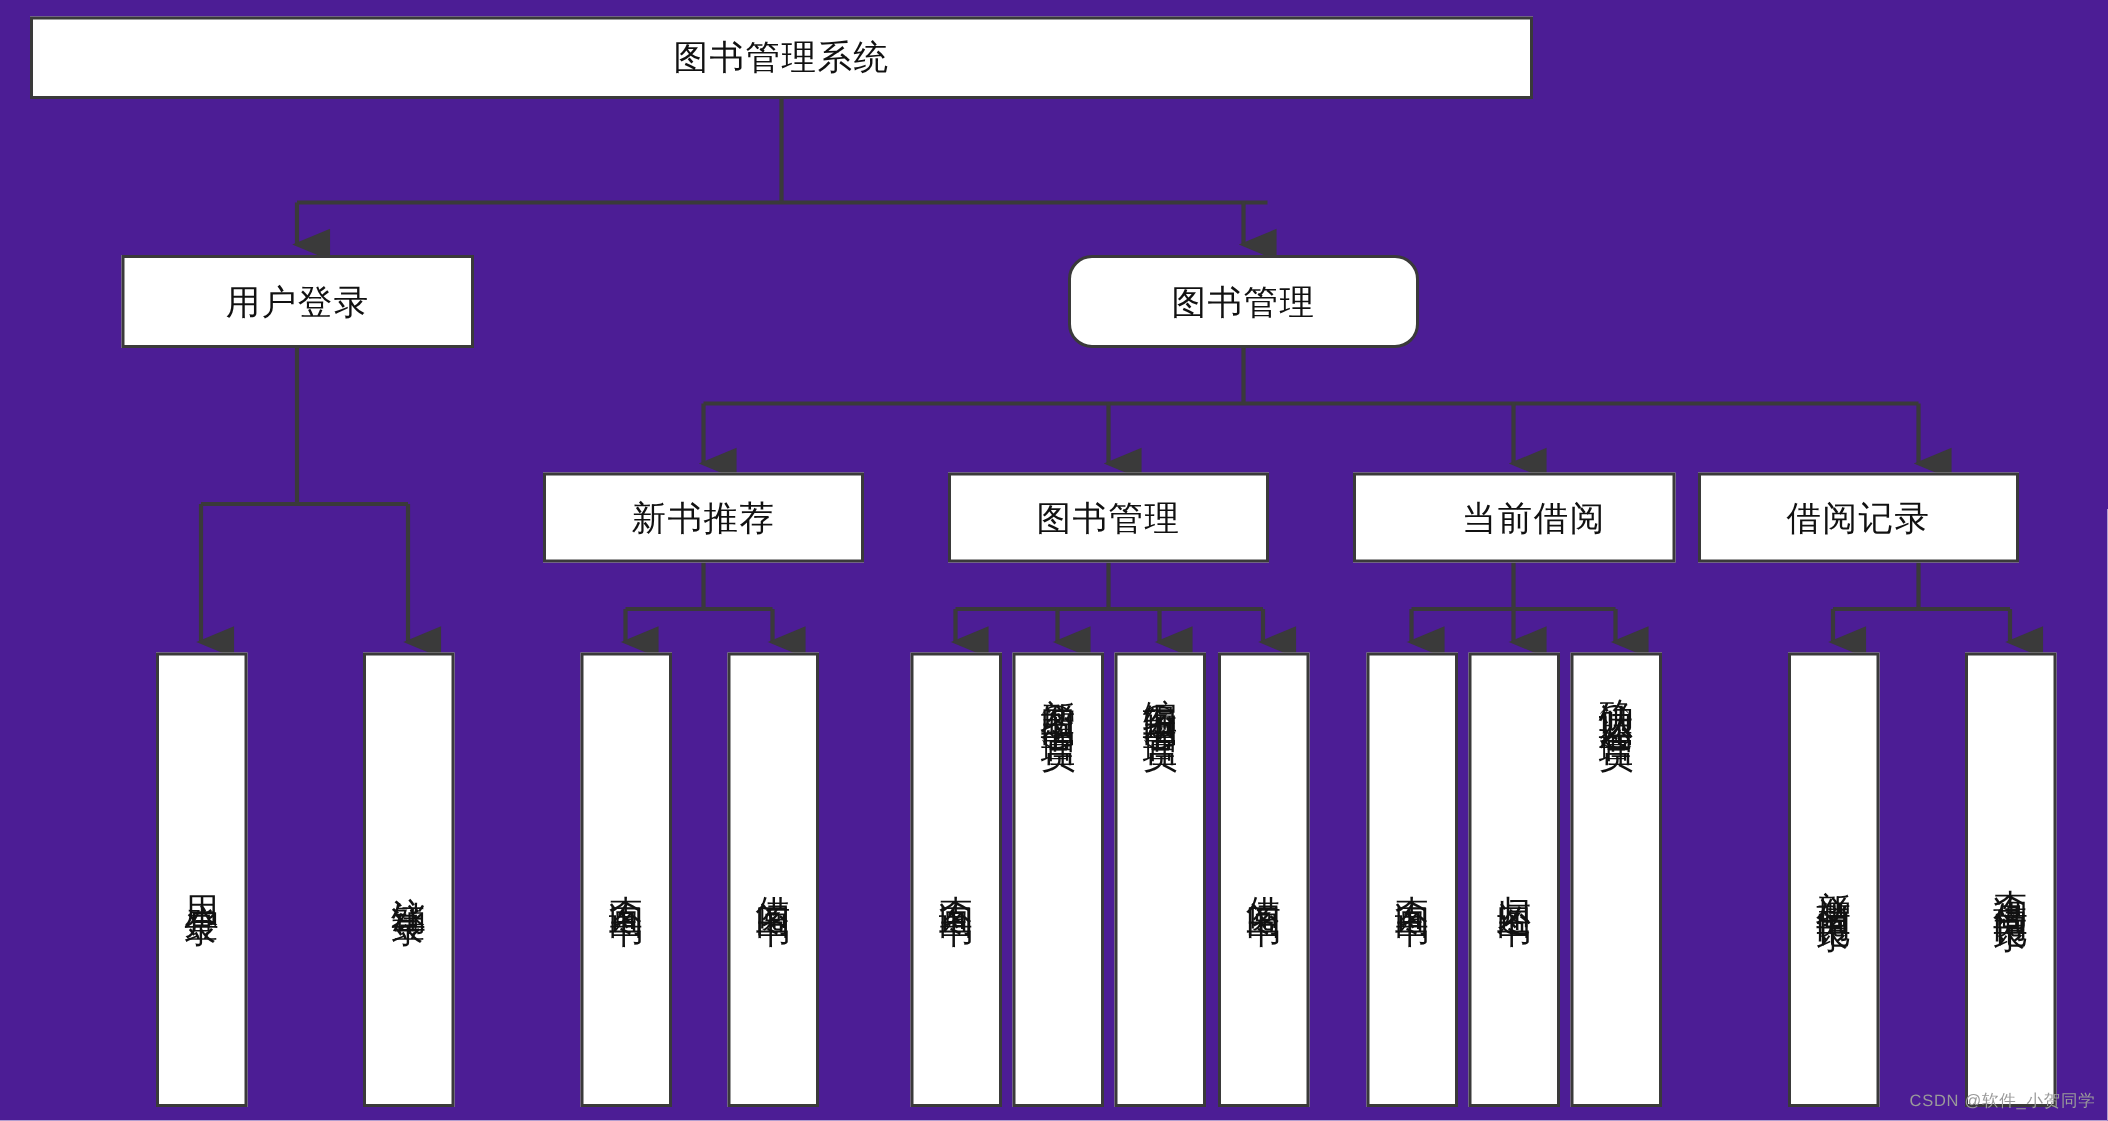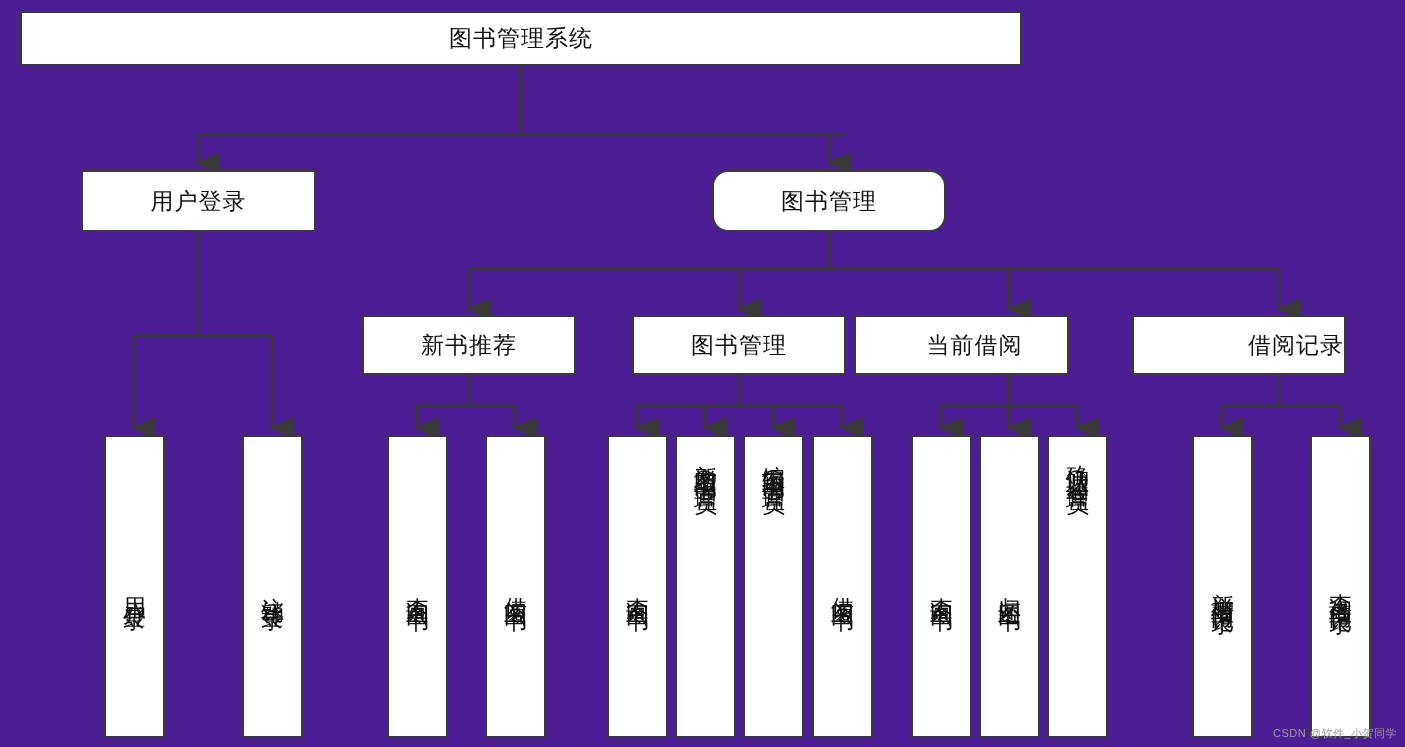--- a/index.html
+++ b/index.html
@@ -127,24 +127,24 @@
   <div class="node horiz" style="left:712px;top:170px;width:234px;height:62px;border-radius:16px;">
     <span>图书管理</span>
   </div>
 
   <div class="node horiz" style="left:362px;top:315px;width:214px;height:60px;">
     <span>新书推荐</span>
   </div>
   <div class="node horiz" style="left:632px;top:315px;width:214px;height:60px;">
     <span>图书管理</span>
   </div>
-  <div class="node horiz" style="left:854px;top:315px;width:215px;height:60px;padding-left:26px;">
+  <div class="node horiz" style="left:902px;top:315px;width:215px;height:60px;padding-left:26px;">
     <span>当前借阅</span>
   </div>
-  <div class="node horiz" style="left:1132px;top:315px;width:214px;height:60px;justify-content:flex-end;">
+  <div class="node horiz" style="left:1132px;top:315px;width:214px;height:60px;">
     <span>借阅记录</span>
   </div>
 
   <div class="node vert centered" style="left:104px;top:435px;width:61px;height:303px;">
     <span class="vlabel">用户登录</span>
   </div>
   <div class="node vert centered" style="left:242px;top:435px;width:61px;height:303px;">
     <span class="vlabel">注销登录</span>
   </div>
 

